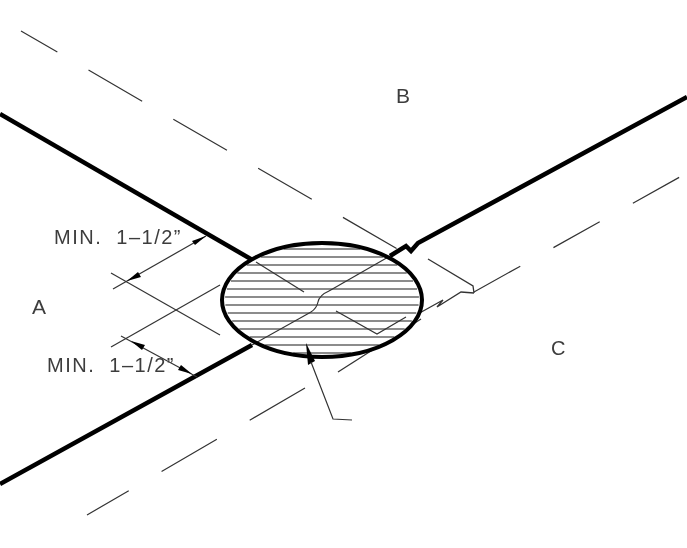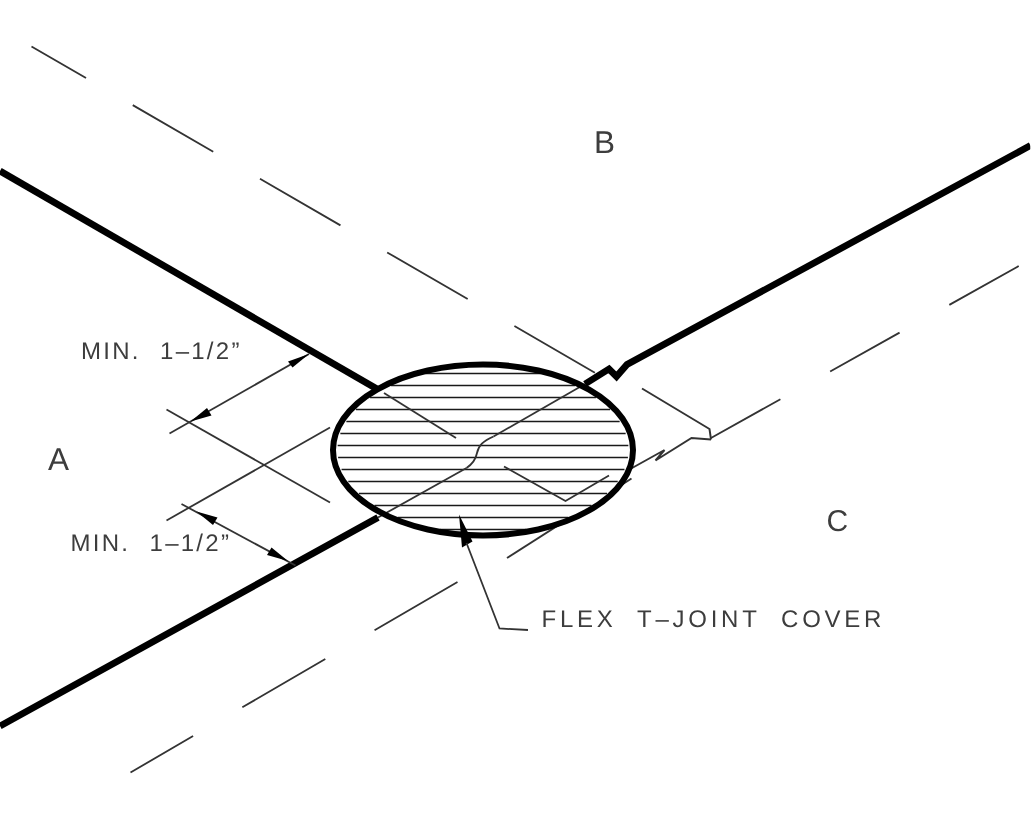--- a/index.html
+++ b/index.html
@@ -16,21 +16,21 @@
     overflow: hidden;
   }
   .canvas svg {
     position: absolute;
     left: 0;
     top: 0;
   }
   .cad-label {
     position: absolute;
     color: #3d3d3d;
-    font-size: 16px;
+    font-size: 20px;
     letter-spacing: 1.5px;
     word-spacing: 7px;
     white-space: nowrap;
     font-weight: 400;
     line-height: 1.1;
   }
   .cad-label.single {
     letter-spacing: 0;
     word-spacing: 0;
   }
@@ -113,14 +113,13 @@
       <polygon points="306,343 315,361 308,365" fill="#000000"></polygon>
       <polyline points="311,362 333,419 352,420" fill="none" stroke="#333333" stroke-width="1.2"></polyline>
     </g>
   </svg>
 
   <div class="cad-label single" style="left:32px; top:295px; font-size:21px;">A</div>
   <div class="cad-label single" style="left:396px; top:84px; font-size:21px;">B</div>
   <div class="cad-label single" style="left:551px; top:337px; font-size:20px;">C</div>
   <div class="cad-label" style="left:54px; top:226px;">MIN. 1–1/2”</div>
   <div class="cad-label" style="left:47px; top:354px;">MIN. 1–1/2”</div>
-  <div class="cad-label" style="left:361px; top:405px; letter-spacing:2.5px;">FLEX T–JOINT COVER</div>
 </div>
 
 </body></html>

